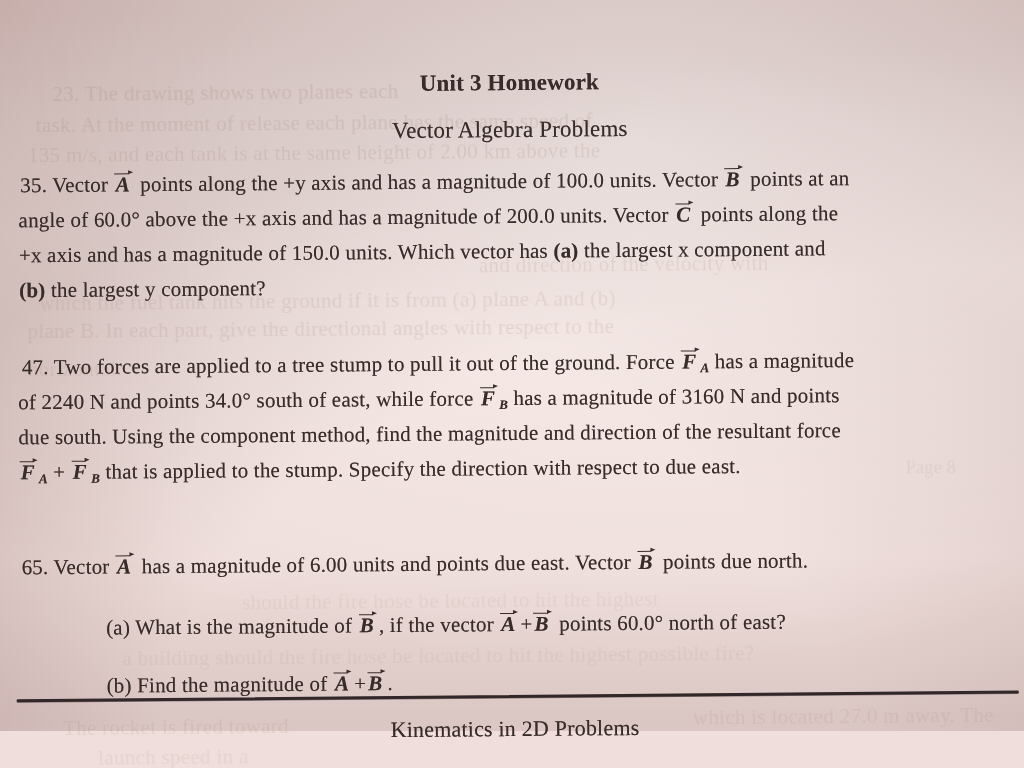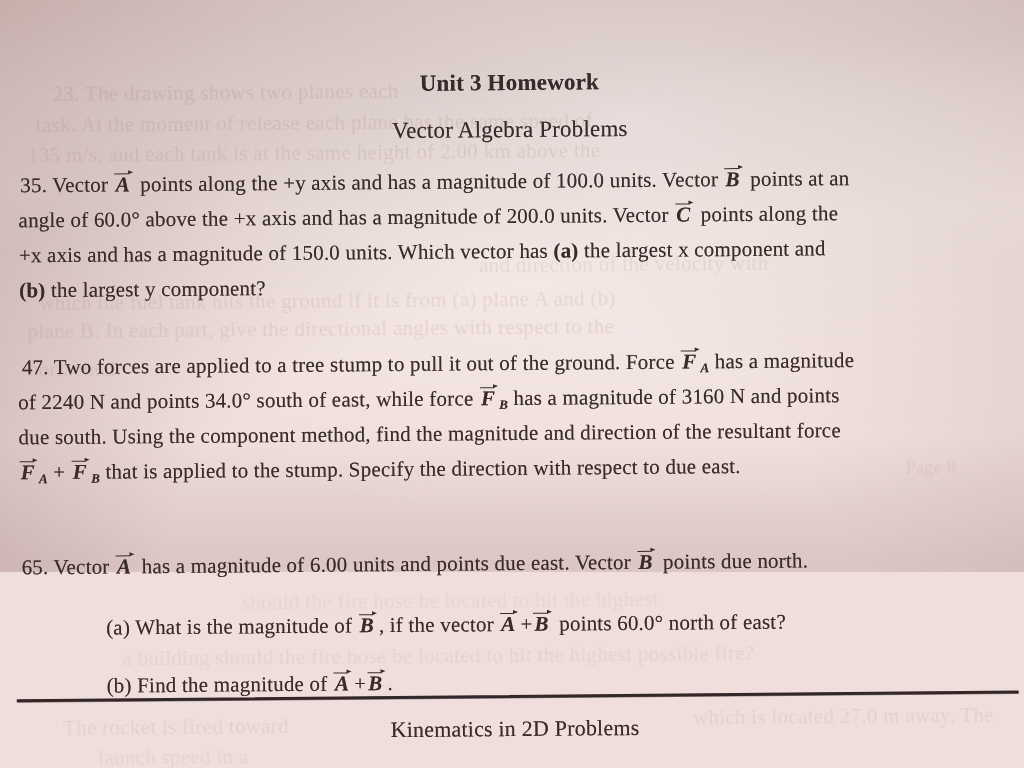--- a/index.html
+++ b/index.html
@@ -3,21 +3,21 @@
 <meta charset="utf-8">
 <style>
   html, body { margin: 0; padding: 0; }
   body {
     width: 1024px; height: 768px; overflow: hidden;
     font-family: "Liberation Serif", serif;
     background: #efdedb;
   }
   
   .photo {
-    position: absolute; inset: 0; width: 1024px; height: 572px;
+    position: absolute; inset: 0; width: 1024px; height: 731px;
     background:
       radial-gradient(140% 115% at 62% 20%, rgba(255,252,250,0.55), rgba(255,246,242,0) 62%),
       linear-gradient(100deg, rgba(165,120,115,0.12), rgba(0,0,0,0) 24%),
       linear-gradient(to bottom, rgba(195,150,145,0.14), rgba(0,0,0,0) 16%, rgba(0,0,0,0) 76%, rgba(128,92,90,0.18) 98%),
       radial-gradient(125% 95% at 101% 101%, rgba(0,0,0,0) 68%, rgba(108,78,76,0.24) 100%),
       radial-gradient(120% 100% at -2% 102%, rgba(0,0,0,0) 70%, rgba(130,98,95,0.16) 100%),
       #efdedb;
   }
   
   .content {

